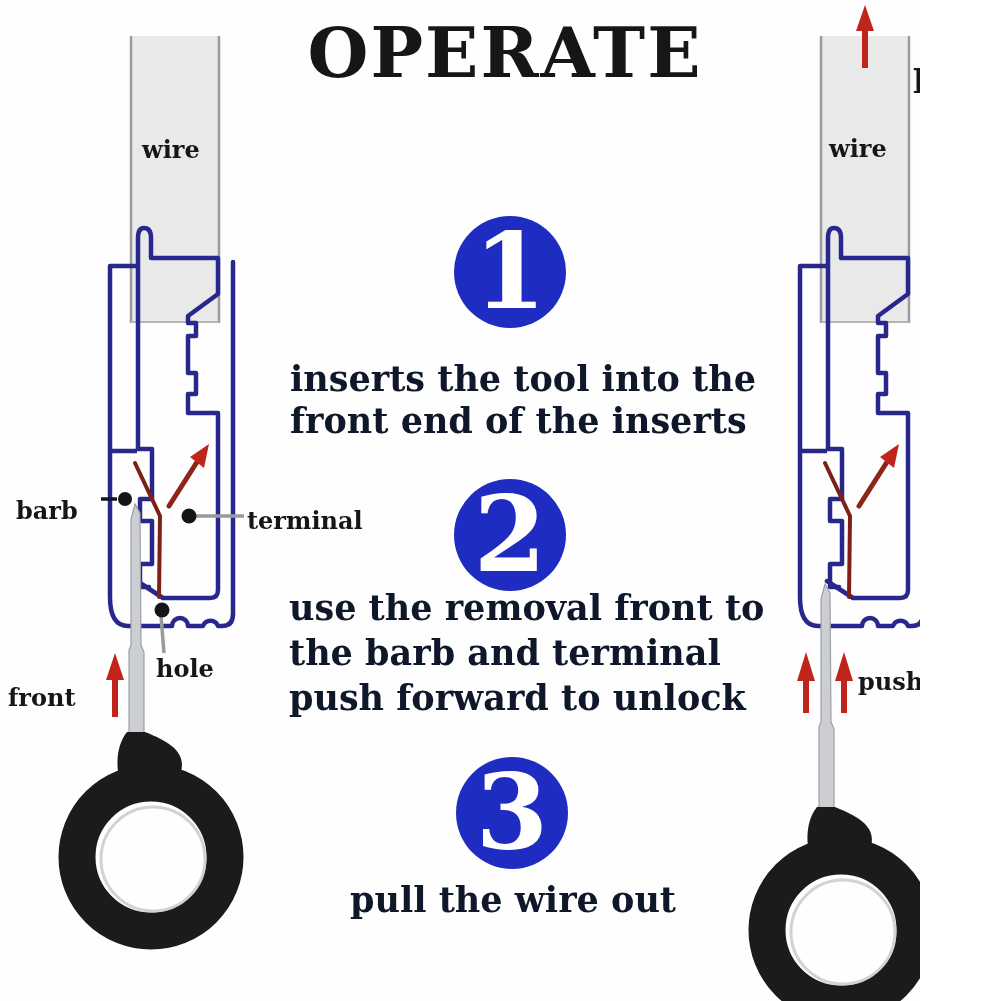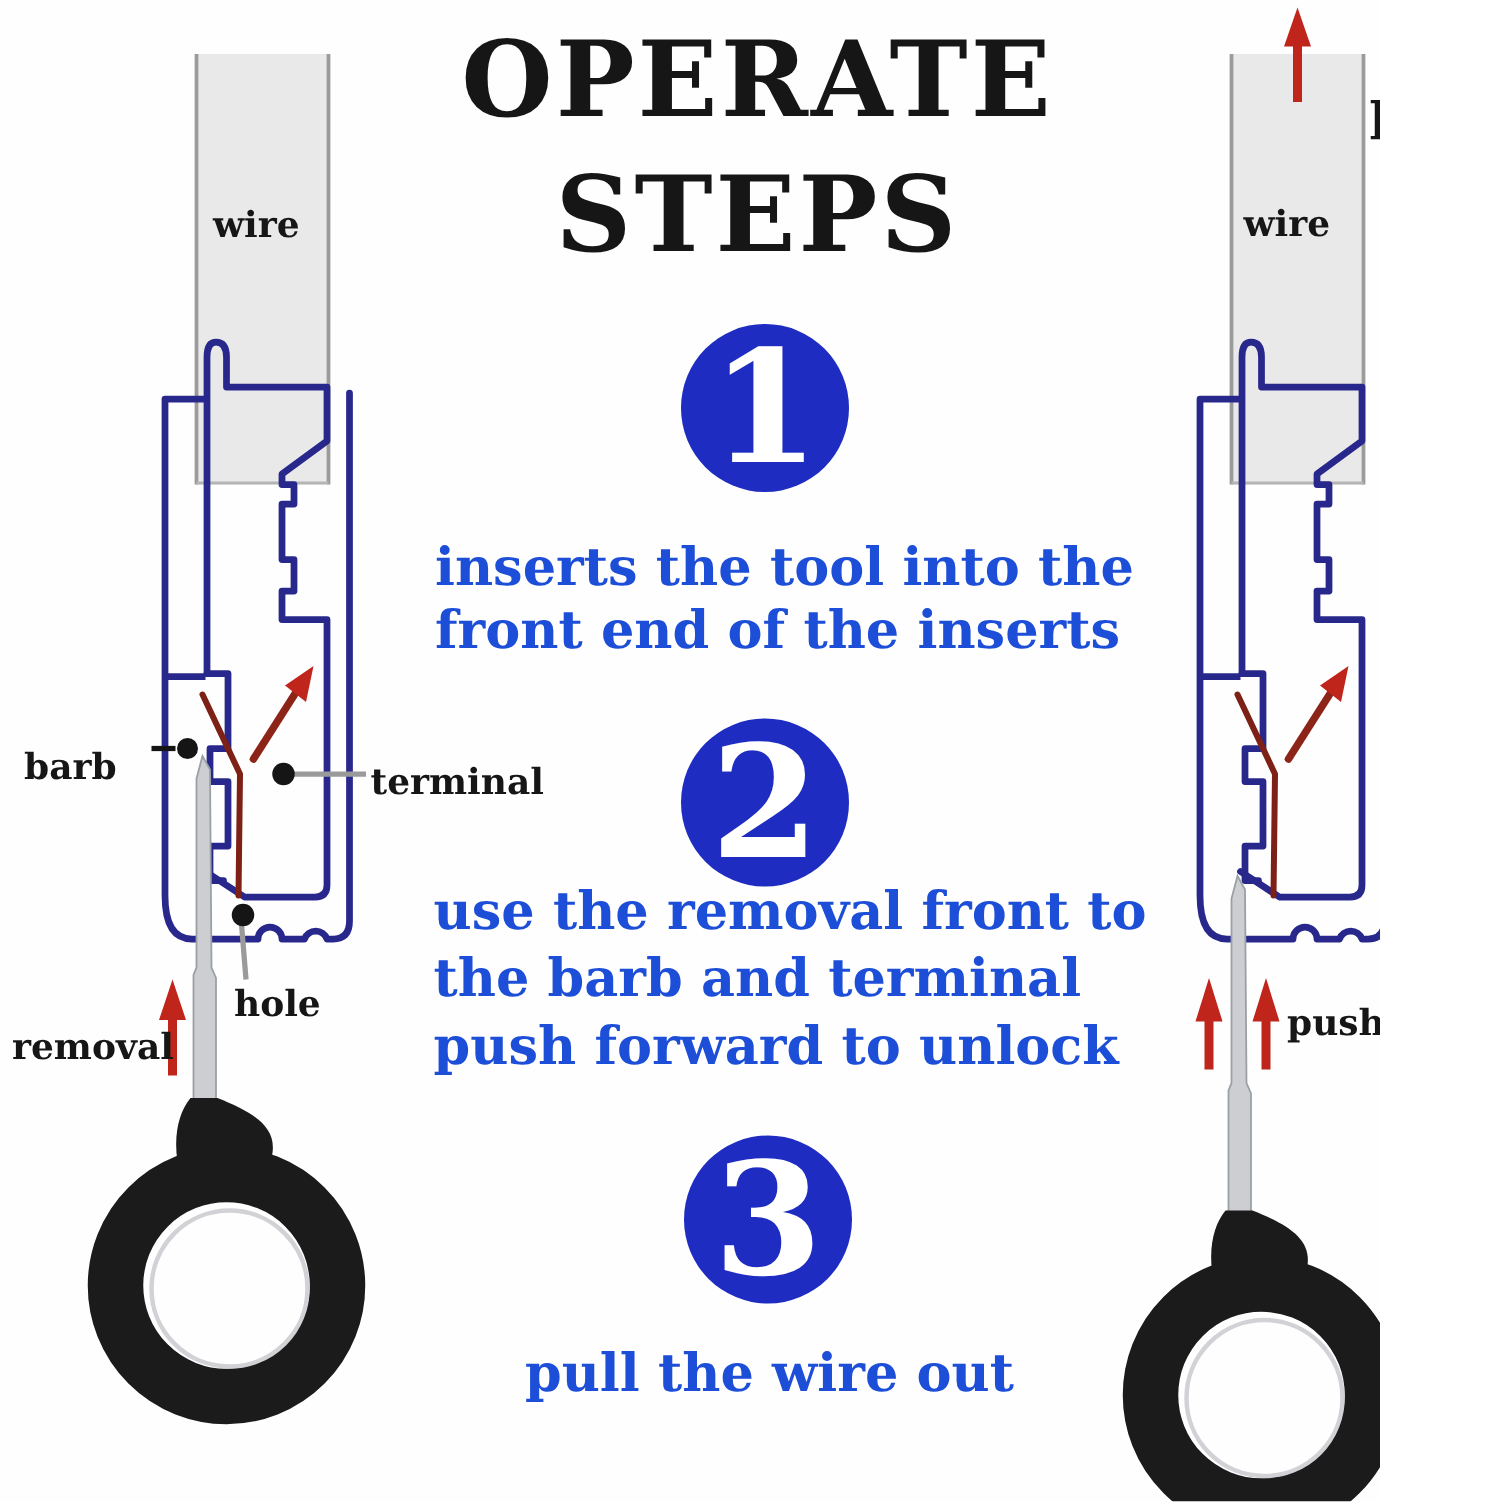--- a/index.html
+++ b/index.html
@@ -12,25 +12,25 @@
   
   .title-block{position:absolute;left:255px;top:8px;width:500px;text-align:center;}
   .title-line{font-weight:700;font-size:70px;line-height:90px;letter-spacing:2px;color:#161616;}
   
   .step-circle{
     position:absolute;width:112px;height:112px;border-radius:50%;
     background:#1e2cc2;color:#ffffff;display:flex;align-items:center;justify-content:center;
     font-weight:700;font-size:104px;line-height:1;
   }
   
-  .step-text{position:absolute;font-weight:700;font-size:35px;color:#1d4ed8;}
+  .step-text{position:absolute;font-weight:700;font-size:35px;color:#0f172a;}
   .step-text div{white-space:nowrap;}
   #step1-text{left:290px;top:358px;line-height:42px;}
   #step2-text{left:289px;top:585px;line-height:45px;}
-  #step3-text{left:333px;top:879px;width:360px;text-align:center;margin-top:16px;}
+  #step3-text{left:333px;top:879px;width:360px;text-align:center;}
   
   .lbl{font-size:24px;color:#161616;}
   #lbl-wire-left{left:142px;top:135px;}
   #lbl-wire-right{left:829px;top:134px;}
   #lbl-push-top{left:913px;top:52px;font-size:36px;}
   #lbl-barb{left:16px;top:496px;}
   #lbl-terminal{left:247px;top:506px;}
   #lbl-hole{left:156px;top:654px;}
   #lbl-insert{left:8px;top:683px;}
   #lbl-push-bottom{left:858px;top:667px;}
@@ -93,21 +93,20 @@
     <g>
       <path d="M825,584 L830,593 L831,722 L834,729 L834,808 L819,808 L819,727 L821,722 L821,599 Z" fill="#cdced2" stroke="#9ba0a6" stroke-width="1.2"></path>
       <path d="M817,807 L835,807 C860,817 876,827 871,847 L864,855 L811,862 C804,837 808,818 817,807 Z" fill="#1b1b1b"></path>
       <circle cx="841" cy="930" r="74" fill="none" stroke="#1b1b1b" stroke-width="37"></circle>
       <circle cx="843" cy="932" r="52" fill="none" stroke="#d2d2d6" stroke-width="3"></circle>
     </g>
   </svg>
 
   <div class="title-block">
     <div class="title-line">OPERATE</div>
-    <div class="title-line">STEPS</div>
   </div>
 
   <div class="step-circle" style="left:454px;top:216px;">
     <span>1</span>
   </div>
   <div class="step-circle" style="left:454px;top:479px;">
     <span>2</span>
   </div>
   <div class="step-circle" style="left:456px;top:757px;">
     <span>3</span>
@@ -123,19 +122,19 @@
     <div>push forward to unlock</div>
   </div>
   <div class="step-text" id="step3-text">
     <div>pull the wire out</div>
   </div>
 
   <div class="txt lbl" id="lbl-wire-left">wire</div>
   <div class="txt lbl" id="lbl-barb">barb</div>
   <div class="txt lbl" id="lbl-terminal">terminal</div>
   <div class="txt lbl" id="lbl-hole">hole</div>
-  <div class="txt lbl" id="lbl-insert">removal</div>
+  <div class="txt lbl" id="lbl-insert">front</div>
 
   <div class="txt lbl" id="lbl-wire-right">wire</div>
   <div class="txt lbl" id="lbl-push-top">push</div>
   <div class="txt lbl" id="lbl-push-bottom">push</div>
 
 </div>
 
 </body></html>

